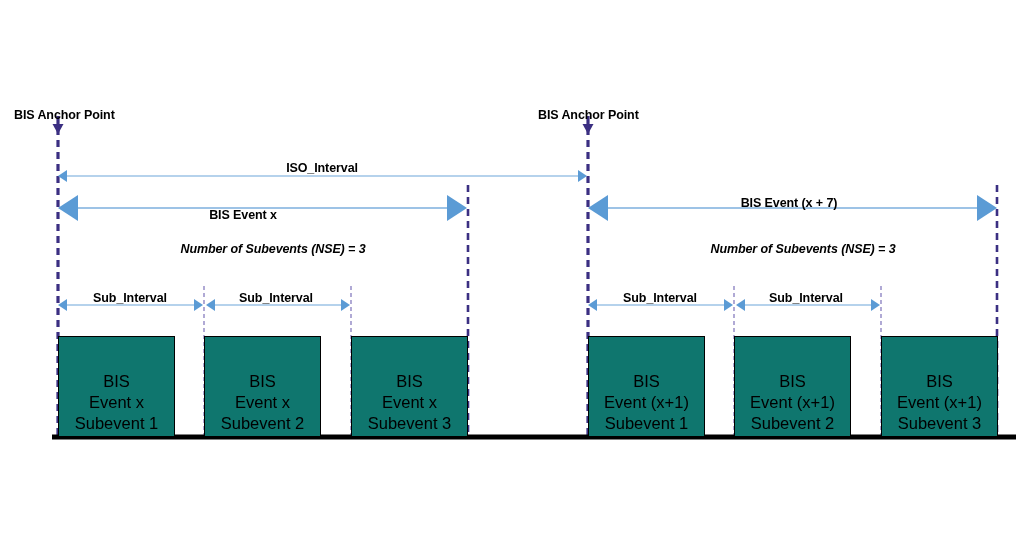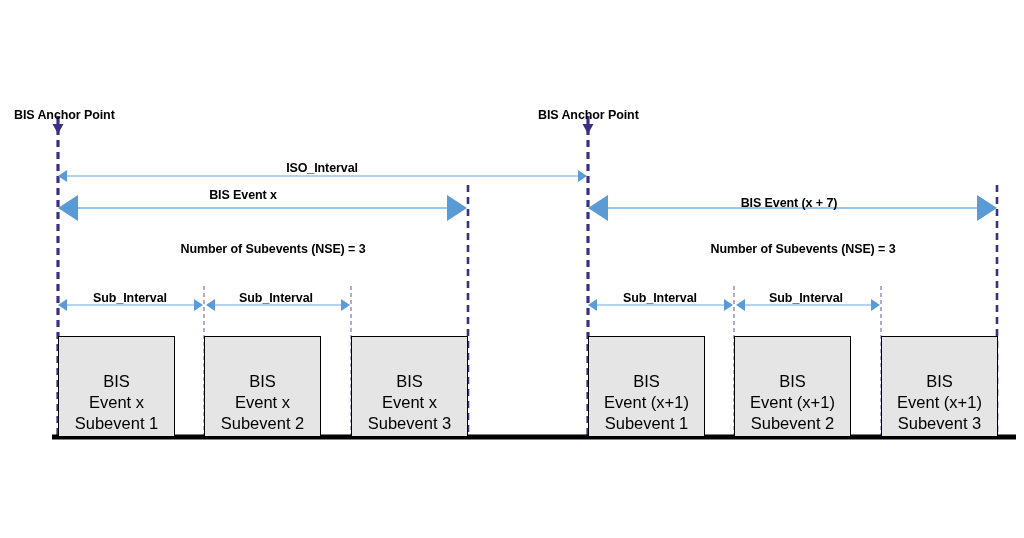--- a/index.html
+++ b/index.html
@@ -34,25 +34,26 @@
   }
   .lbl-arrow {
     font-size: 12.5px;
     font-weight: bold;
     letter-spacing: -0.1px;
   }
   .lbl-nse {
     font-size: 12.5px;
     font-weight: bold;
     letter-spacing: -0.1px;
+    font-style: italic;
   }
   .box {
     position: absolute;
     box-sizing: border-box;
-    background: #e5e5e5;
+    background: #0f766e;
     border: 1.6px solid #000000;
     display: flex;
     flex-direction: column;
     align-items: center;
     justify-content: flex-end;
     padding-bottom: 2px;
   }
   .box-line {
     font-size: 16.5px;
     line-height: 1.27;
@@ -110,21 +111,21 @@
       </g>
     <g id="svg-baseline">
         <line x1="52" y1="437" x2="1016" y2="437" stroke="#000000" stroke-width="5"></line>
       </g>
   </svg>
 
   <div id="text-layer">
       <div class="lbl lbl-anchor" style="top: 108px; left: 14px;">BIS Anchor Point</div>
       <div class="lbl lbl-anchor" style="top: 108px; left: 538px;">BIS Anchor Point</div>
       <div class="lbl lbl-arrow" style="top: 161px; left: 322px; transform: translateX(-50%); text-align: center;">ISO_Interval</div>
-      <div class="lbl lbl-arrow" style="top: 188px; left: 243px; transform: translateX(-50%);">BIS Event x</div>
+      <div class="lbl lbl-arrow" style="top: 208px; left: 243px; transform: translateX(-50%);">BIS Event x</div>
       <div class="lbl lbl-arrow" style="top: 196px; left: 789px; transform: translateX(-50%);">BIS Event (x + 7)</div>
       <div class="lbl lbl-arrow" style="top: 291px; left: 130px; transform: translateX(-50%);">Sub_Interval</div>
       <div class="lbl lbl-arrow" style="top: 291px; left: 276px; transform: translateX(-50%);">Sub_Interval</div>
       <div class="lbl lbl-arrow" style="top: 291px; left: 660px; transform: translateX(-50%);">Sub_Interval</div>
       <div class="lbl lbl-arrow" style="top: 291px; left: 806px; transform: translateX(-50%);">Sub_Interval</div>
       <div class="lbl lbl-nse" style="top: 242px; left: 273px; transform: translateX(-50%);">Number of Subevents (NSE) = 3</div>
       <div class="lbl lbl-nse" style="top: 242px; left: 803px; transform: translateX(-50%);">Number of Subevents (NSE) = 3</div>
     </div>
   <div id="box-layer">
       <div class="box" id="left-subevent-1" style="left: 58px; top: 336px; width: 117px; height: 101px;">

